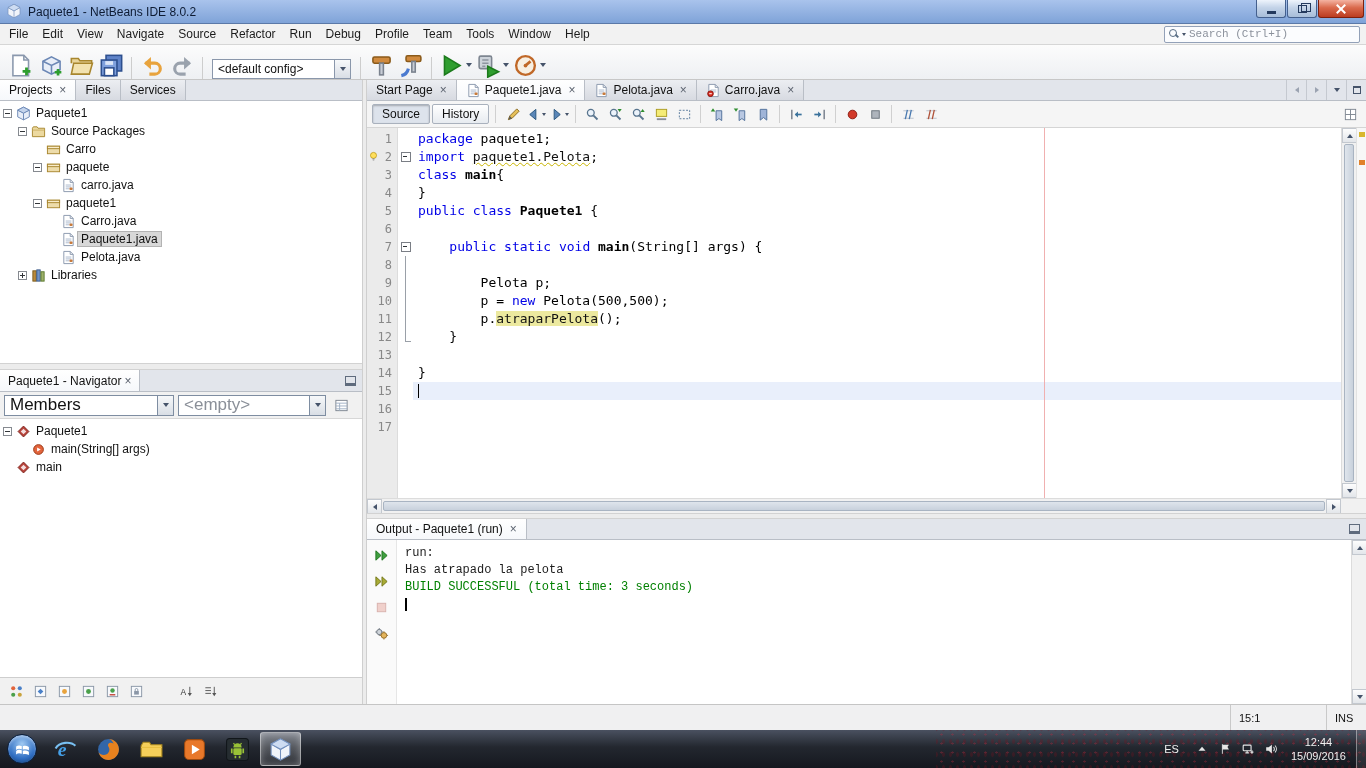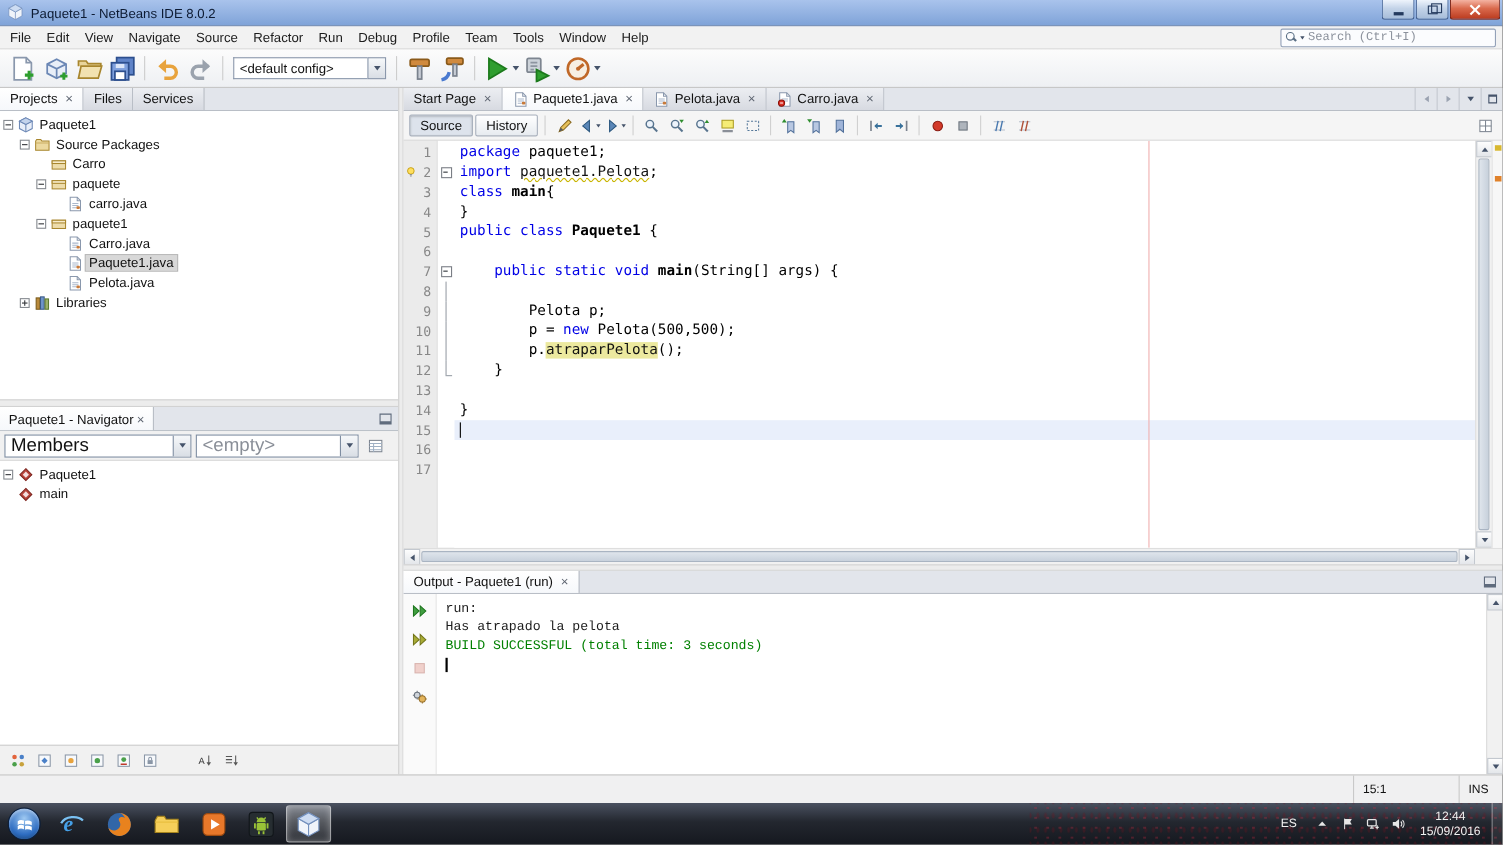--- a/index.html
+++ b/index.html
@@ -38,21 +38,21 @@
   .arr-down{width:0;height:0;border-left:3.5px solid transparent;border-right:3.5px solid transparent;border-top:4px solid #45536a}
   .arr-up{width:0;height:0;border-left:3.5px solid transparent;border-right:3.5px solid transparent;border-bottom:4px solid #45536a}
   .arr-left{width:0;height:0;border-top:3.5px solid transparent;border-bottom:3.5px solid transparent;border-right:4px solid #45536a}
   .arr-right{width:0;height:0;border-top:3.5px solid transparent;border-bottom:3.5px solid transparent;border-left:4px solid #45536a}
   .arr-down.tiny{border-left-width:2.5px;border-right-width:2.5px;border-top-width:3px}
   .dis{opacity:.45}
   .qs-input{flex:1;border:none;outline:none;background:transparent;font-family:Liberation Mono, monospace;font-size:11px;min-width:0}
   .qs-input::placeholder{color:#8b919c}
 
   
-  .toolbar{height:35px;background:linear-gradient(#fcfcfc,#eef0f3);border-bottom:1px solid #c7c7c7;display:flex;align-items:center;padding:0 6px;flex:none}
+  .toolbar{height:35px;background:linear-gradient(#fcfcfc,#eef0f3);border-bottom:1px solid #c7c7c7;display:flex;align-items:flex-end;padding:0 6px;flex:none}
   .tb-btn{height:28px;min-width:28px;display:inline-flex;align-items:center;justify-content:center;border:1px solid transparent;border-radius:2px;margin:0 1px;cursor:default}
   .tb-btn .dd{margin-left:2px}
   .tb-sep{width:1px;height:22px;background:#cdcdcd;margin:0 5px;flex:none}
   .config-combo-wrap{display:inline-flex;align-items:center;margin:0 4px}
   .config-box{width:122px;height:20px;border:1px solid #8a97ab;border-right:none;background:#fff;display:inline-flex;align-items:center;padding:0 5px;font-size:12px;white-space:nowrap;overflow:hidden}
   .combo-btn{width:17px;height:20px;border:1px solid #8a97ab;background:linear-gradient(#f6f8fa,#d9dee5);display:inline-flex;align-items:center;justify-content:center}
 
   
   .main{flex:1;display:flex;min-height:0}
   .left-col{width:362px;flex:none;display:flex;flex-direction:column;background:#fff;min-height:0}
@@ -500,20 +500,30 @@
       <div class="ntree">
           <div class="tree-row" style="padding-left: 2px;">
             <span class="exp"></span>
             <span class="ic16">
               <svg viewBox="0 0 16 16">
                 <path d="M8 2.2 13.8 8 8 13.8 2.2 8Z" fill="#b8433a" stroke="#7c241e"></path>
                 <path d="M8 5 11 8 8 11 5 8Z" fill="#f3dede"></path>
               </svg>
             </span>
             <span class="tree-label">Paquete1</span>
+          </div>
+          <div class="tree-row" style="padding-left: 17px;">
+            <span class="exp hidden"></span>
+            <span class="ic16">
+              <svg viewBox="0 0 16 16">
+                <circle cx="8" cy="8" r="5.2" fill="#e2643c" stroke="#9a3410"></circle>
+                <path d="M6.5 5.8 10.4 8l-3.9 2.2Z" fill="#fff"></path>
+              </svg>
+            </span>
+            <span class="tree-label">main(String[] args)</span>
           </div>
           <div class="tree-row" style="padding-left: 2px;">
             <span class="exp hidden"></span>
             <span class="ic16">
               <svg viewBox="0 0 16 16">
                 <path d="M8 2.2 13.8 8 8 13.8 2.2 8Z" fill="#b8433a" stroke="#7c241e"></path>
                 <path d="M8 5 11 8 8 11 5 8Z" fill="#f3dede"></path>
               </svg>
             </span>
             <span class="tree-label">main</span>

